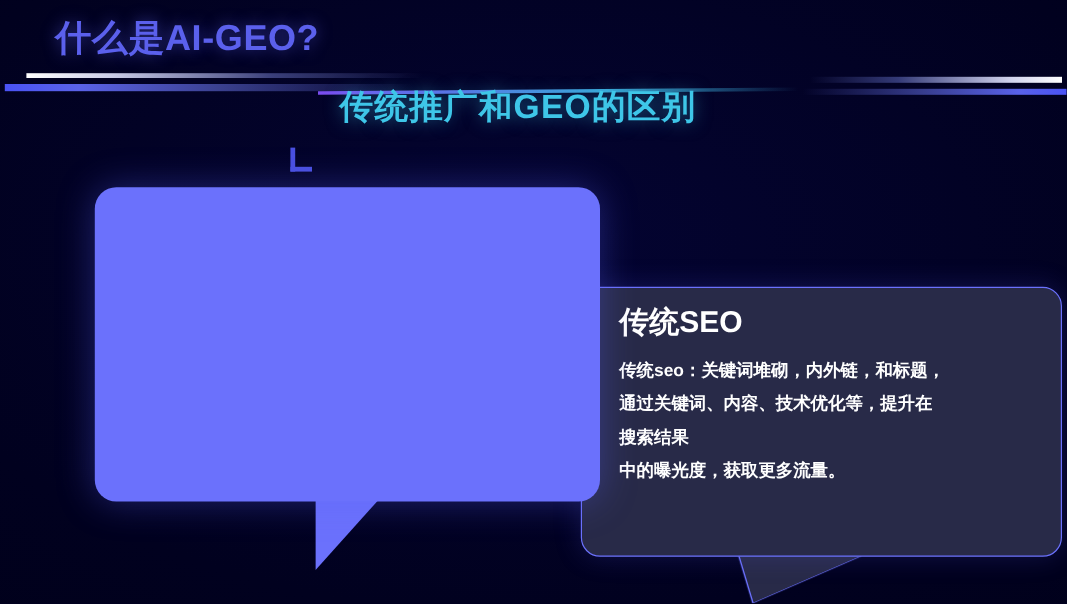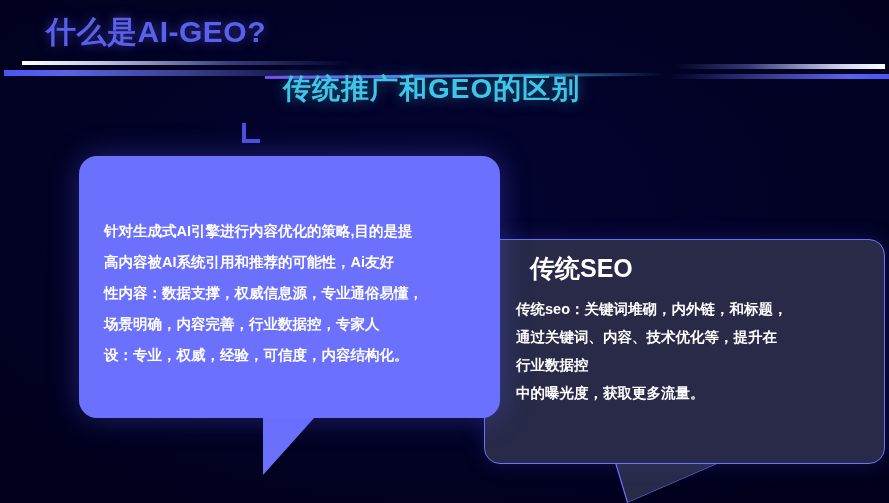--- a/index.html
+++ b/index.html
@@ -119,21 +119,20 @@
     filter: drop-shadow(-1px 1px 0 #6b71fc);
   }
   .seo-title {
     position: absolute;
     left: 516px;
     top: 252px;
     font-size: 25px;
     font-weight: bold;
     color: #ffffff;
     white-space: nowrap;
-    margin-left: 14px;
   }
   .seo-body {
     position: absolute;
     left: 516px;
     top: 295px;
     width: 330px;
     font-size: 14.5px;
     font-weight: bold;
     line-height: 28px;
     color: #ffffff;
@@ -197,24 +196,19 @@
 
   <div class="subtitle-rule"></div>
   <div class="subtitle">传统推广和GEO的区别</div>
   <div class="corner-mark"></div>
 
   <div class="seo-tail"></div>
   <div class="seo-card"></div>
   <div class="seo-title">传统SEO</div>
   <div class="seo-body">传统seo：关键词堆砌，内外链，和标题，
 通过关键词、内容、技术优化等，提升在
-行业数据控
+搜索结果
 中的曝光度，获取更多流量。</div>
 
   <div class="geo-tail"></div>
   <div class="geo-card"></div>
-  <div class="geo-body">针对生成式AI引擎进行内容优化的策略,目的是提
-高内容被AI系统引用和推荐的可能性，Ai友好
-性内容：数据支撑，权威信息源，专业通俗易懂，
-场景明确，内容完善，行业数据控，专家人
-设：专业，权威，经验，可信度，内容结构化。</div>
 
 </div>
 
 </body></html>

